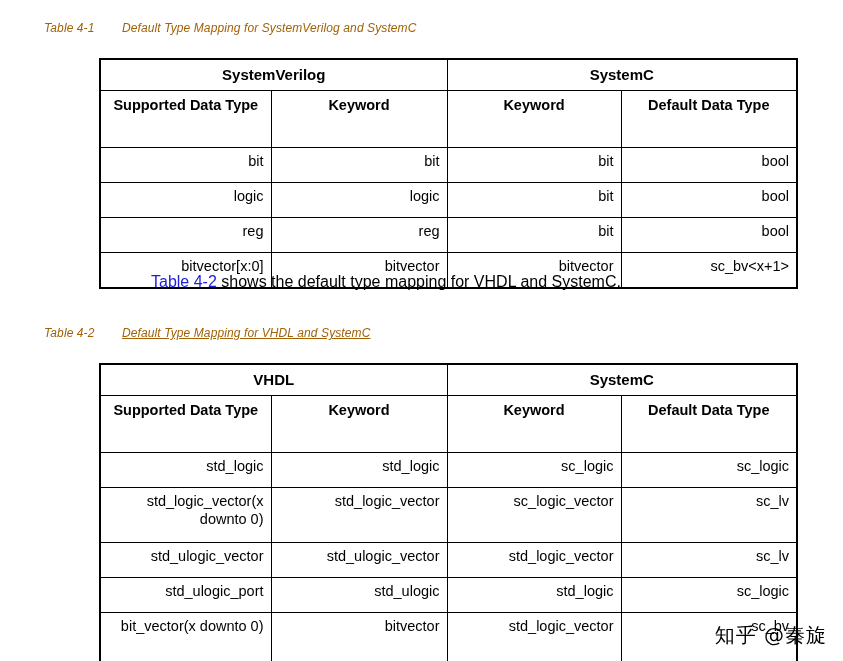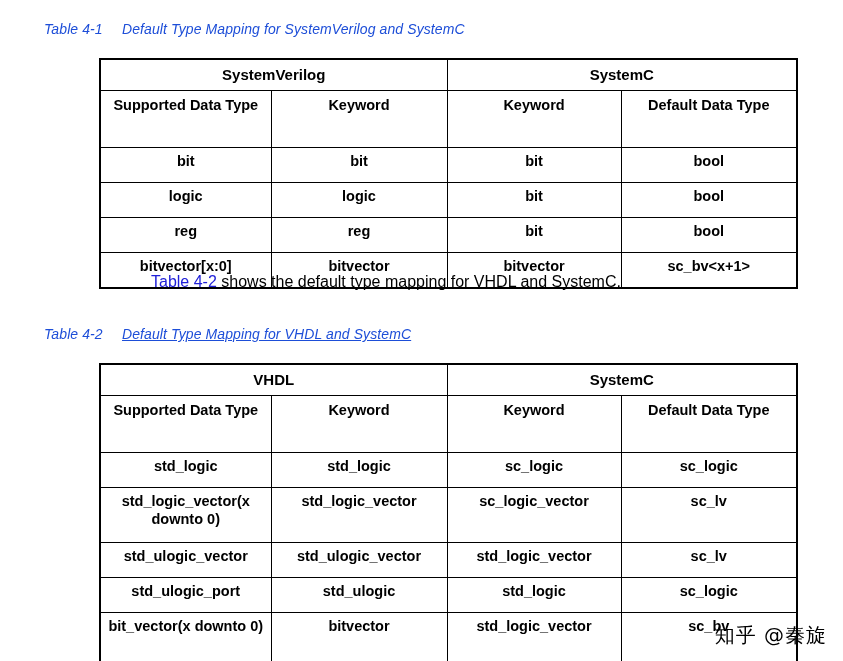--- a/index.html
+++ b/index.html
@@ -19,23 +19,23 @@
   .page {
     position: relative;
     width: 843px;
     height: 661px;
     box-sizing: border-box;
   }
 
   
   .caption {
     font-style: italic;
-    font-size: 14px;
+    font-size: 12px;
     font-weight: 400;
-    color: #1d4ed8;
+    color: #a16207;
     white-space: nowrap;
     letter-spacing: 0.1px;
   }
   .caption .cap-num {
     display: inline-block;
     min-width: 78px;
   }
 
   #caption-1 { position: absolute; left: 44px; top: 21px; }
   #caption-2 { position: absolute; left: 44px; top: 326px; text-decoration: underline; }
@@ -49,22 +49,22 @@
     border: 2px solid #000;
     font-size: 14.5px;
   }
   #table-1 { left: 99px; top: 58px; width: 697px; }
   #table-2 { left: 99px; top: 363px; width: 697px; }
 
   .doc-table td, .doc-table th {
     border: 1px solid #000;
     vertical-align: top;
     padding: 5px 7px 5px 7px;
-    font-weight: 700;
-    text-align: center;
+    font-weight: 400;
+    text-align: right;
     line-height: 1.22;
   }
 
   .doc-table th.grouphead {
     text-align: center;
     font-weight: bold;
     font-size: 15px;
     padding-top: 5px;
     padding-bottom: 5px;
     height: 20px;

